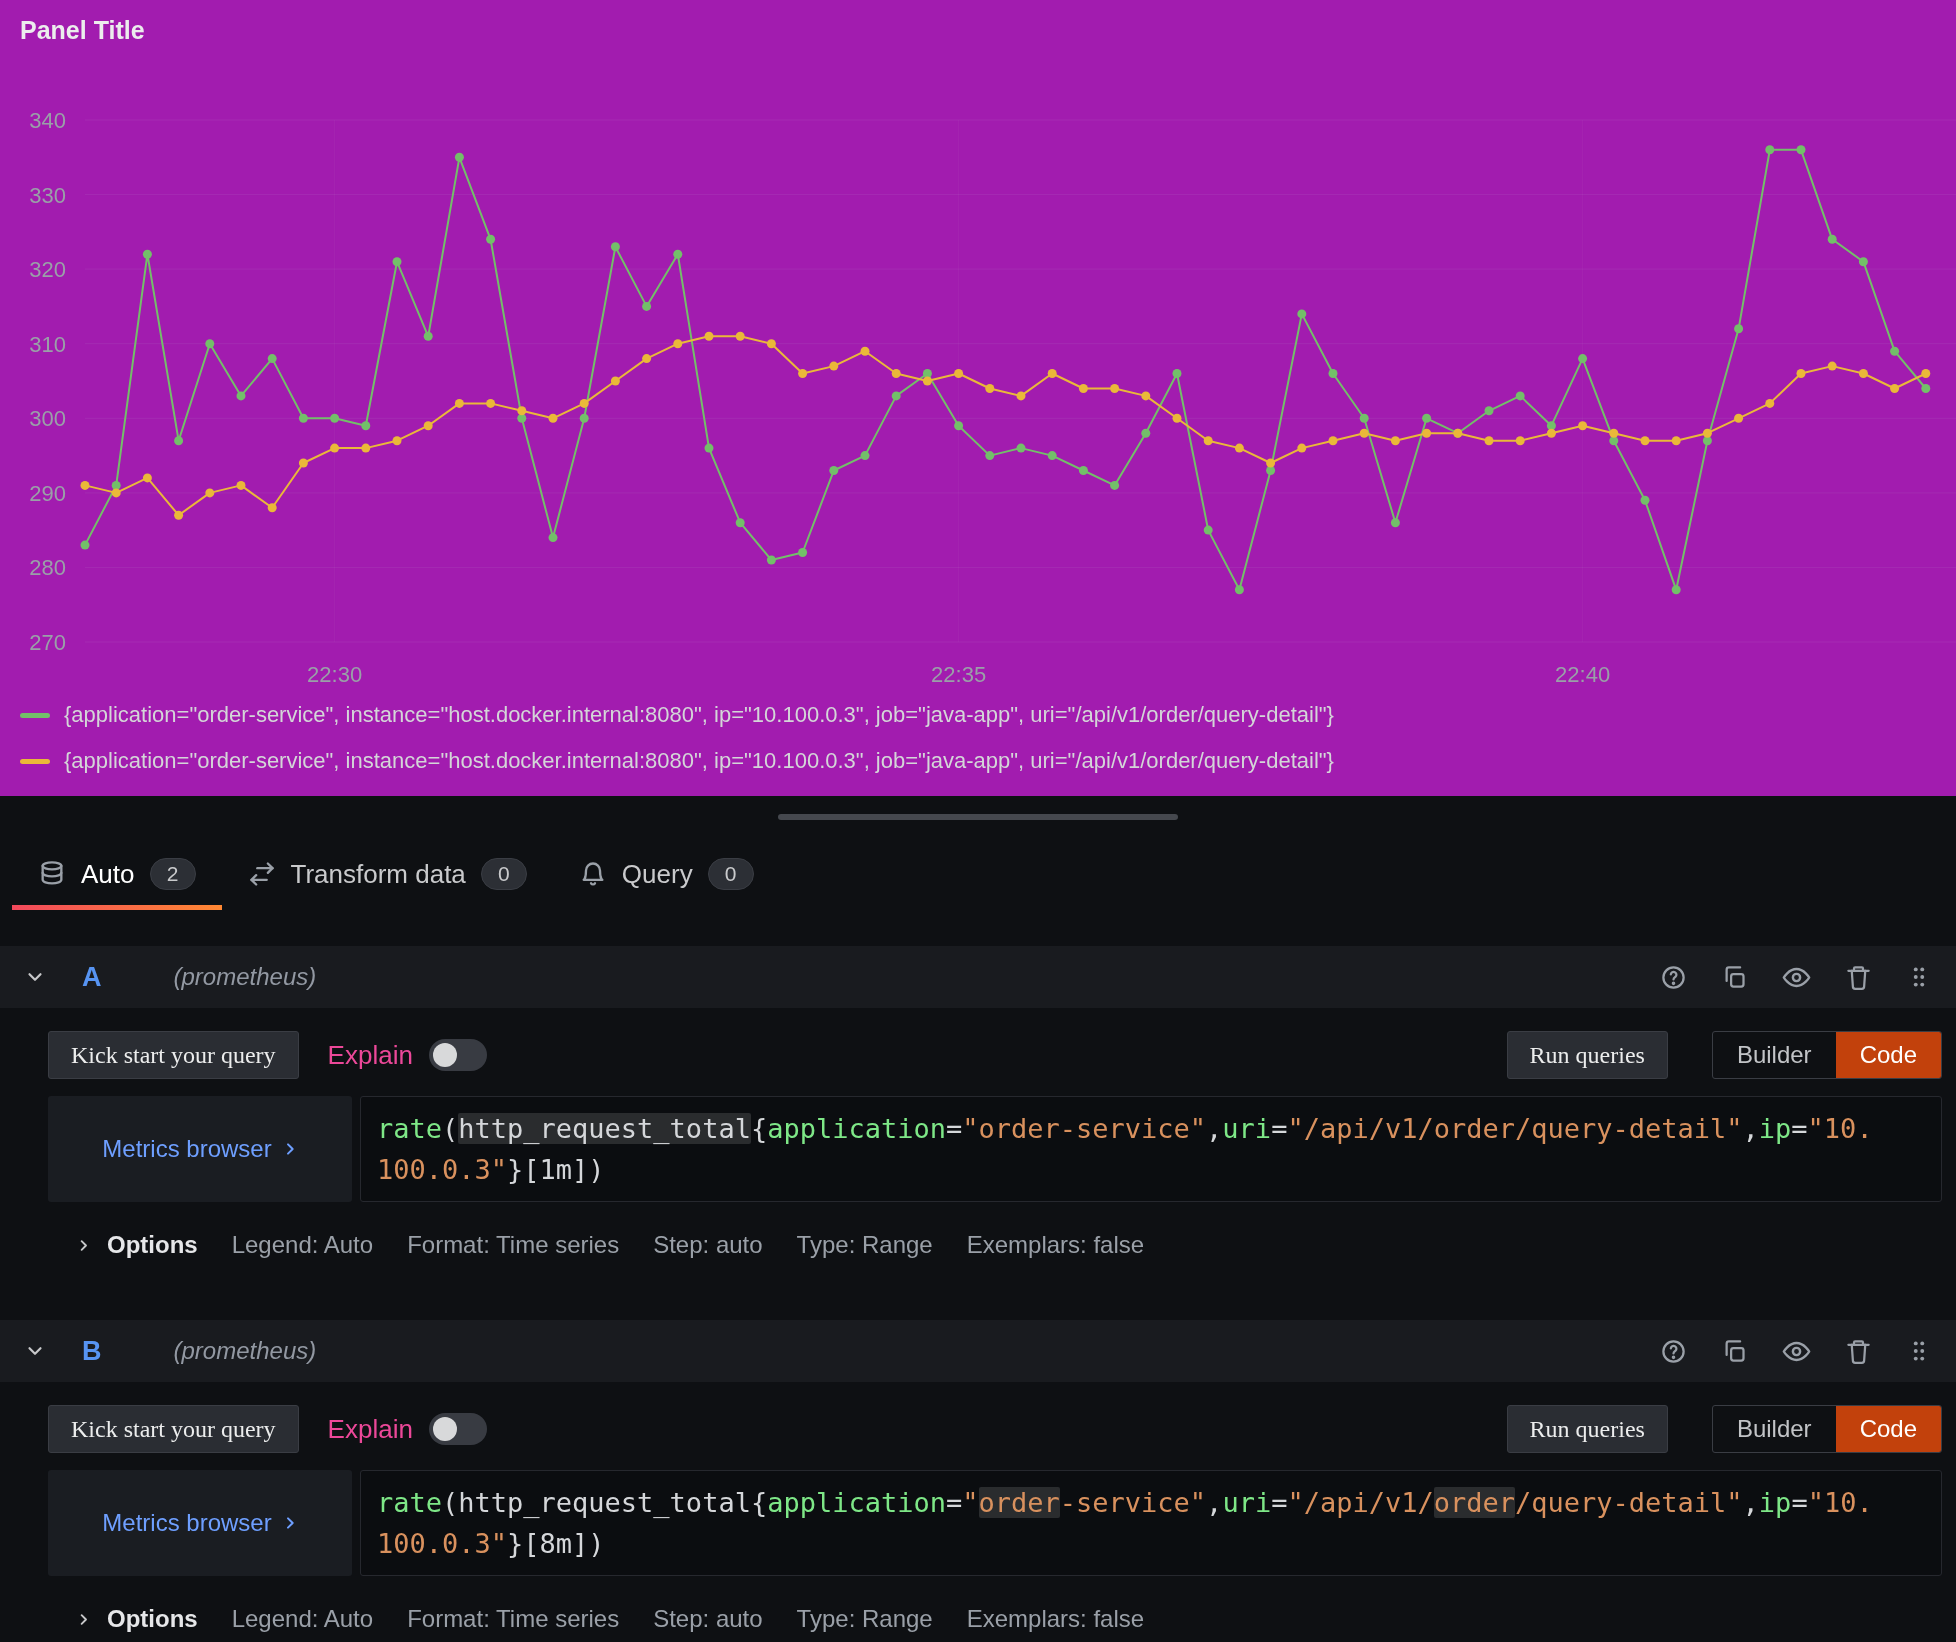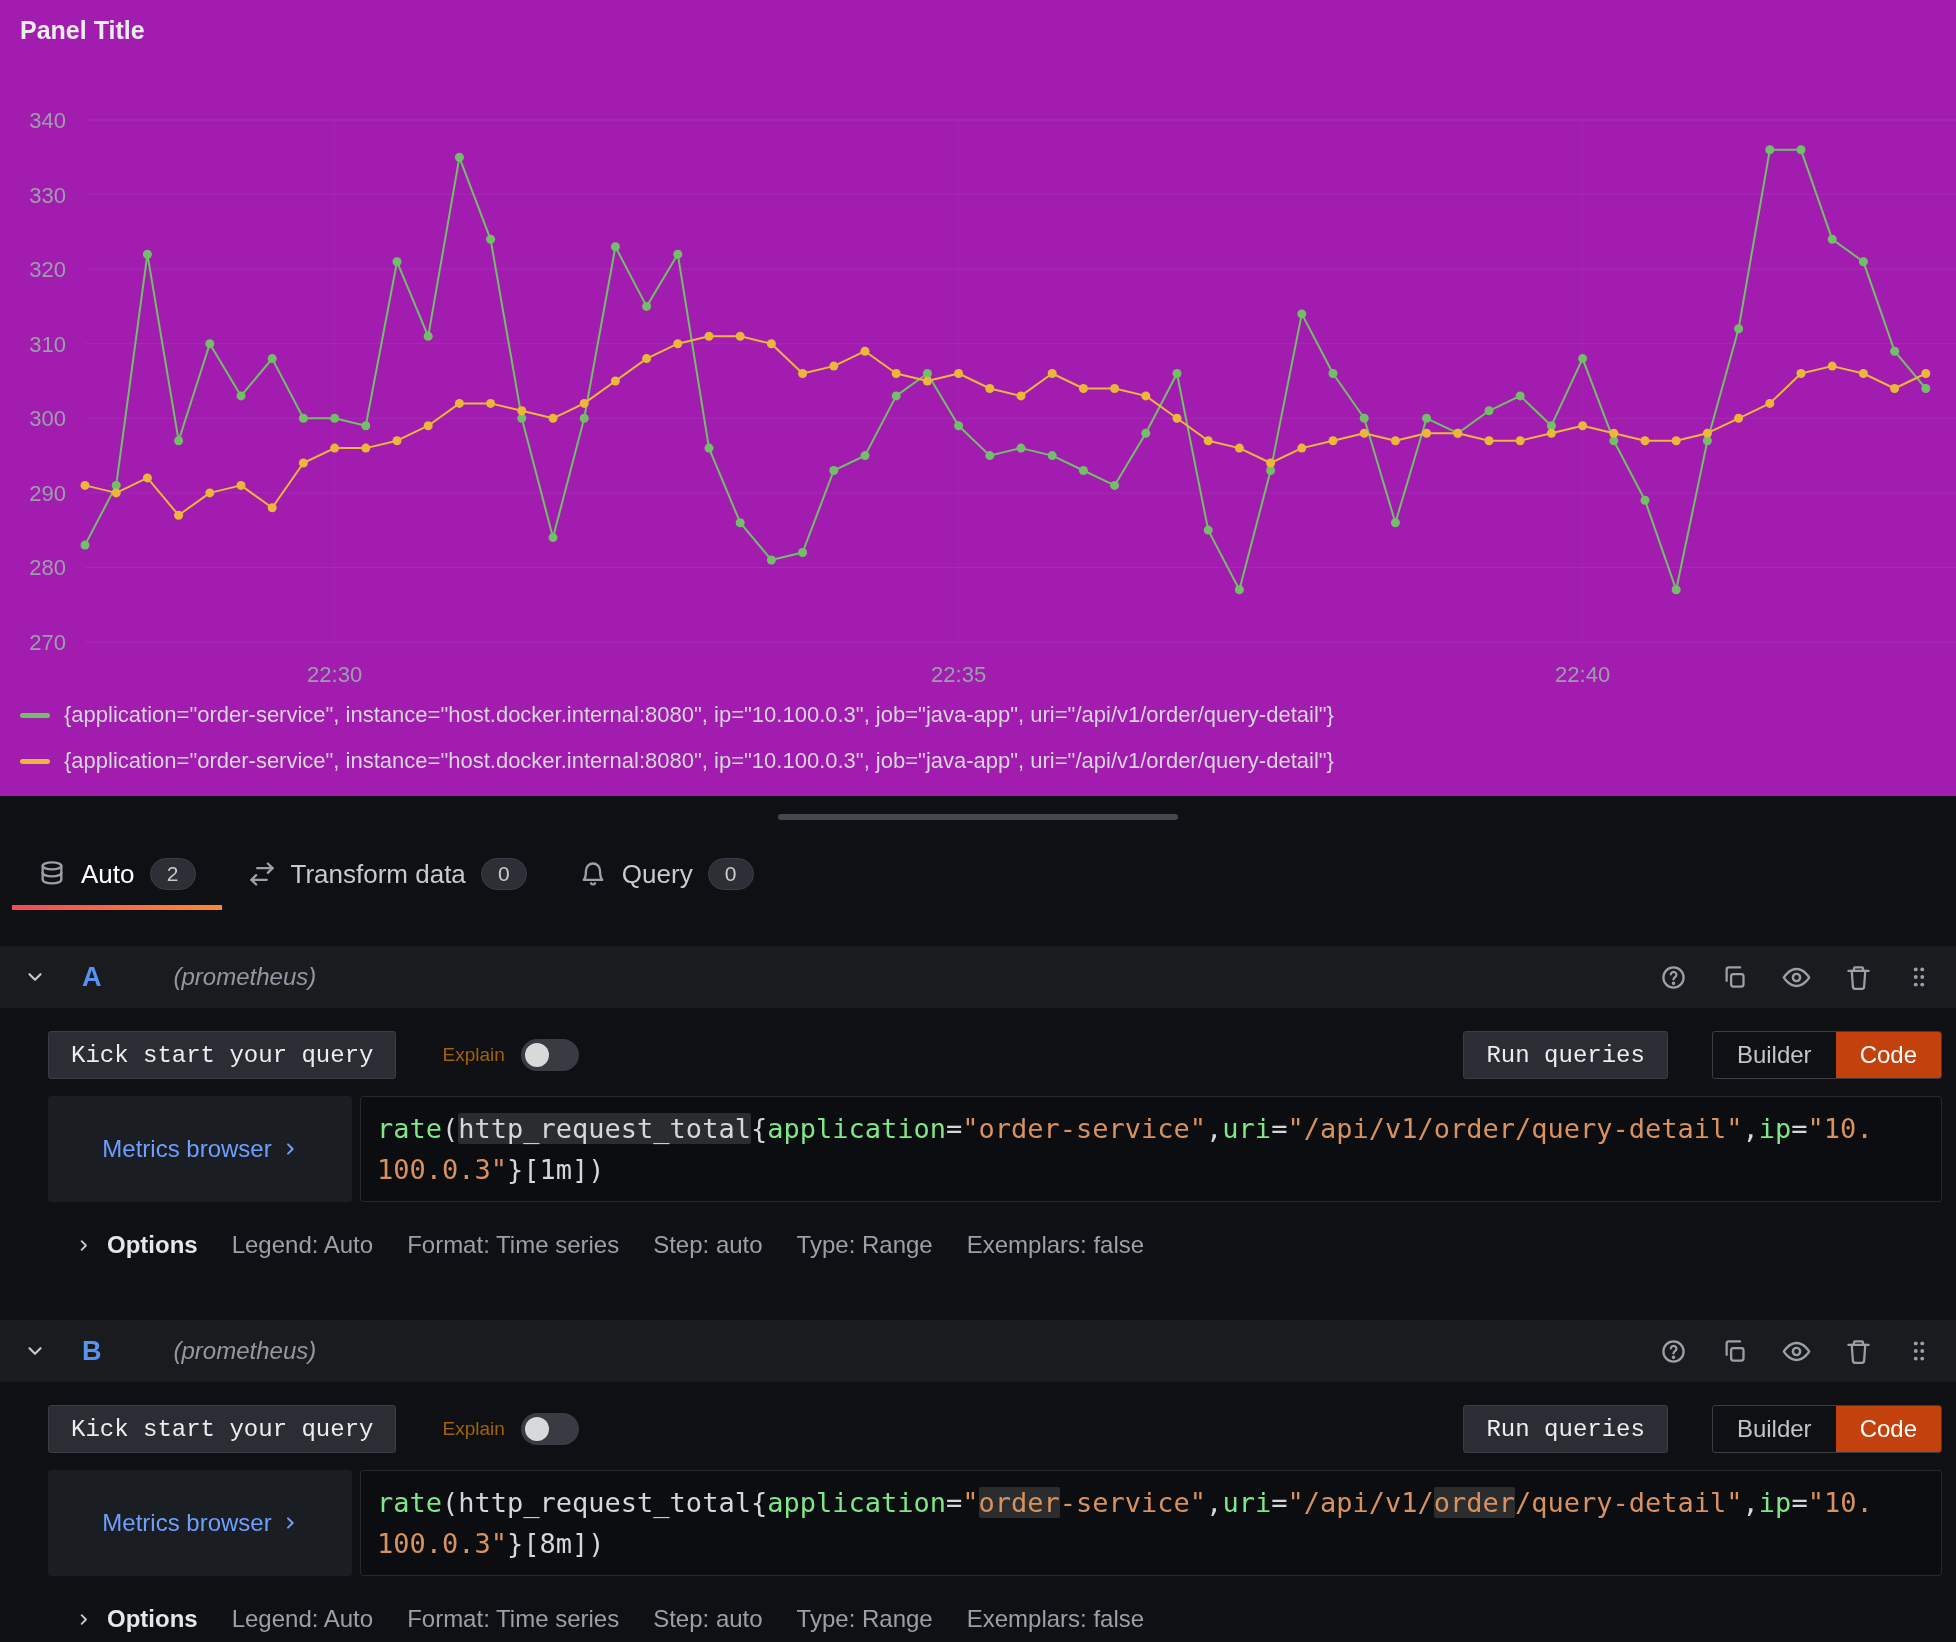--- a/index.html
+++ b/index.html
@@ -41,22 +41,22 @@
   
   .query-section { margin-top:36px; }
   .query-section + .query-section { margin-top:48px; }
   .q-header { height:62px; background:#191b1f; display:flex; align-items:center; padding:0 24px; cursor:pointer; }
   .q-ref { color:#5794f2; font-size:27px; font-weight:700; margin-left:36px; }
   .q-ds { color:#9298a2; font-size:24px; font-style:italic; margin-left:72px; }
   .q-header .action { margin-left:34px; cursor:pointer; }
 
   .q-toolbar { display:flex; align-items:center; margin-top:22px; padding:0 14px 0 48px; height:50px; }
   .btn { height:48px; padding:0 22px; background:#2a2d33; border:1px solid #3a3d44; border-radius:3px;
-     color:#eceded; font-size:24px; font-family:Liberation Mono, monospace; display:inline-flex; align-items:center; cursor:pointer; }
-  .explain-label { margin-left:46px; font-size:19px; color:#a16207; }
+     color:#eceded; font-size:24px; font-family:Liberation Serif, serif; display:inline-flex; align-items:center; cursor:pointer; }
+  .explain-label { margin-left:29px; font-size:26px; color:#ec4899; }
   .toggle { width:58px; height:32px; border-radius:16px; background:#383b42; margin-left:16px; position:relative; display:inline-block; cursor:pointer; }
   .knob { position:absolute; left:4px; top:4px; width:24px; height:24px; border-radius:50%; background:#d8d9da; }
   .segmented { display:flex; height:48px; border:1px solid #3a3d44; border-radius:3px; overflow:hidden; margin-left:44px; }
   .seg { display:flex; align-items:center; padding:0 24px; font-size:24px; color:#c2c4c7; cursor:pointer; }
   .seg.active { background:#c2410c; color:#ffffff; }
 
   .q-editor { display:flex; gap:8px; margin-top:16px; padding:0 14px 0 48px; }
   .metrics-cell { width:304px; background:#1a1d22; border-radius:3px; display:flex; align-items:center;
      justify-content:center; gap:10px; color:#6e9fff; font-size:24px; font-weight:500; cursor:pointer; }
   .code-box { flex:1; background:#0b0d10; border:1px solid #26282e; border-radius:3px;

